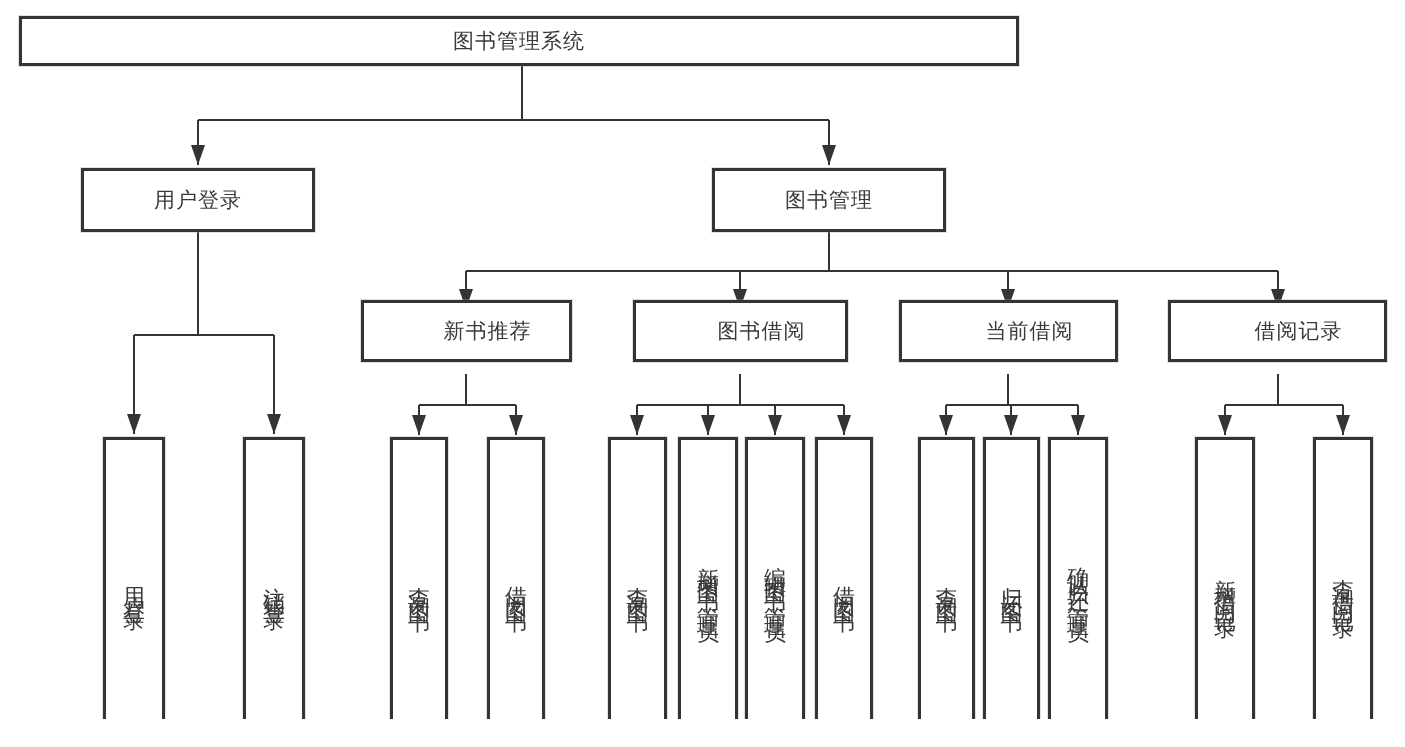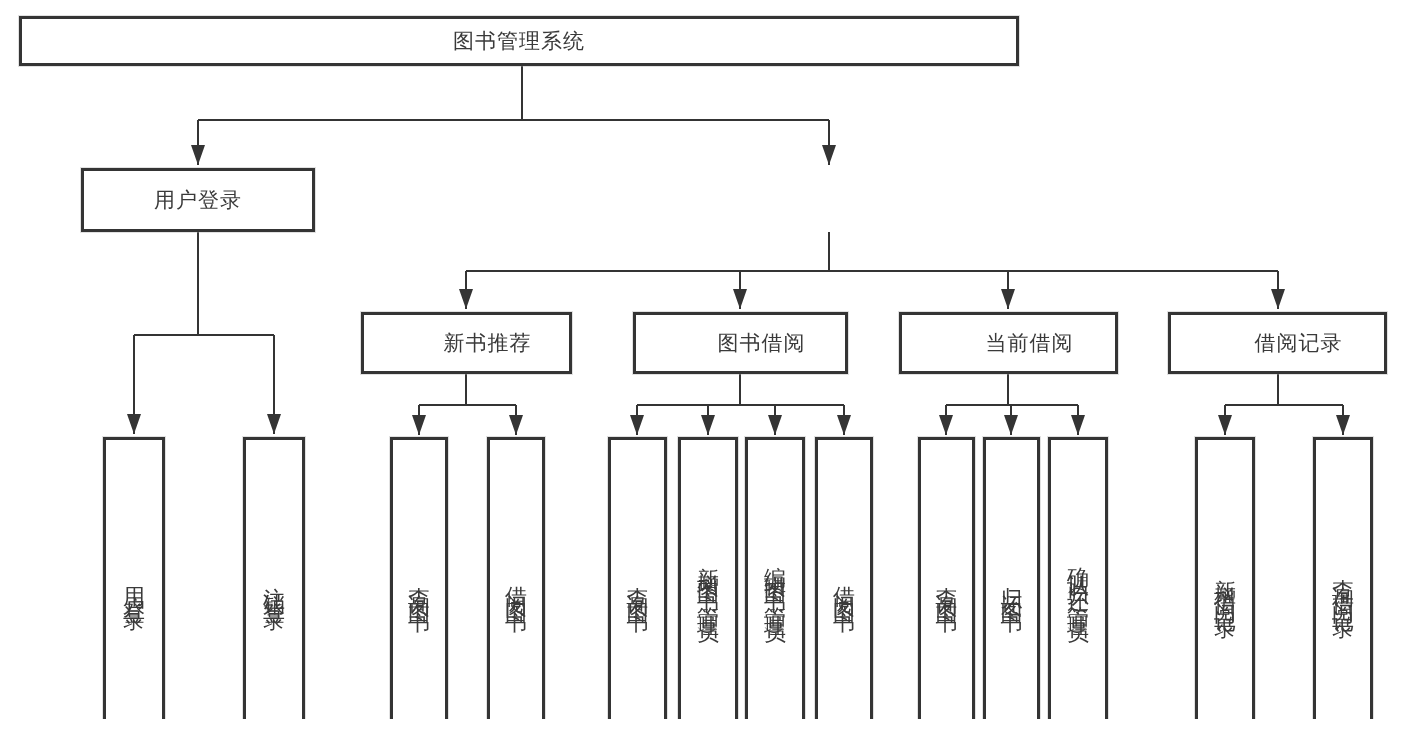--- a/index.html
+++ b/index.html
@@ -27,21 +27,21 @@
     align-items: center;
     justify-content: center;
     box-shadow: 0 0 0 1px rgba(170,170,170,0.35);
   }
   .htext {
     font-size: 21px;
     letter-spacing: 1px;
     white-space: nowrap;
   }
   .lvl2 { top: 168px; height: 64px; }
-  .lvl3 { top: 312px; height: 62px; padding-left: 42px; }
+  .lvl3 { top: 300px; height: 62px; padding-left: 42px; }
   .leaf { top: 437px; height: 296px; }
   .vtext {
     writing-mode: vertical-rl;
     text-orientation: mixed;
     font-size: 22px;
     letter-spacing: 8px;
     line-height: 1;
     white-space: nowrap;
   }
   #watermark {
@@ -110,20 +110,23 @@
     </g>
   </svg>
 
   <div class="box" style="left:19px; top:16px; width:1000px; height:50px;">
     <span class="htext">图书管理系统</span>
   </div>
 
   <div class="box lvl2" style="left:81px; width:234px;">
     <span class="htext">用户登录</span>
   </div>
+  <div class="box lvl2" style="left:712px; width:234px;">
+    <span class="htext">图书管理</span>
+  </div>
 
   <div class="box lvl3" style="left:361px; width:211px;">
     <span class="htext">新书推荐</span>
   </div>
   <div class="box lvl3" style="left:633px; width:215px;">
     <span class="htext">图书借阅</span>
   </div>
   <div class="box lvl3" style="left:899px; width:219px;">
     <span class="htext">当前借阅</span>
   </div>

